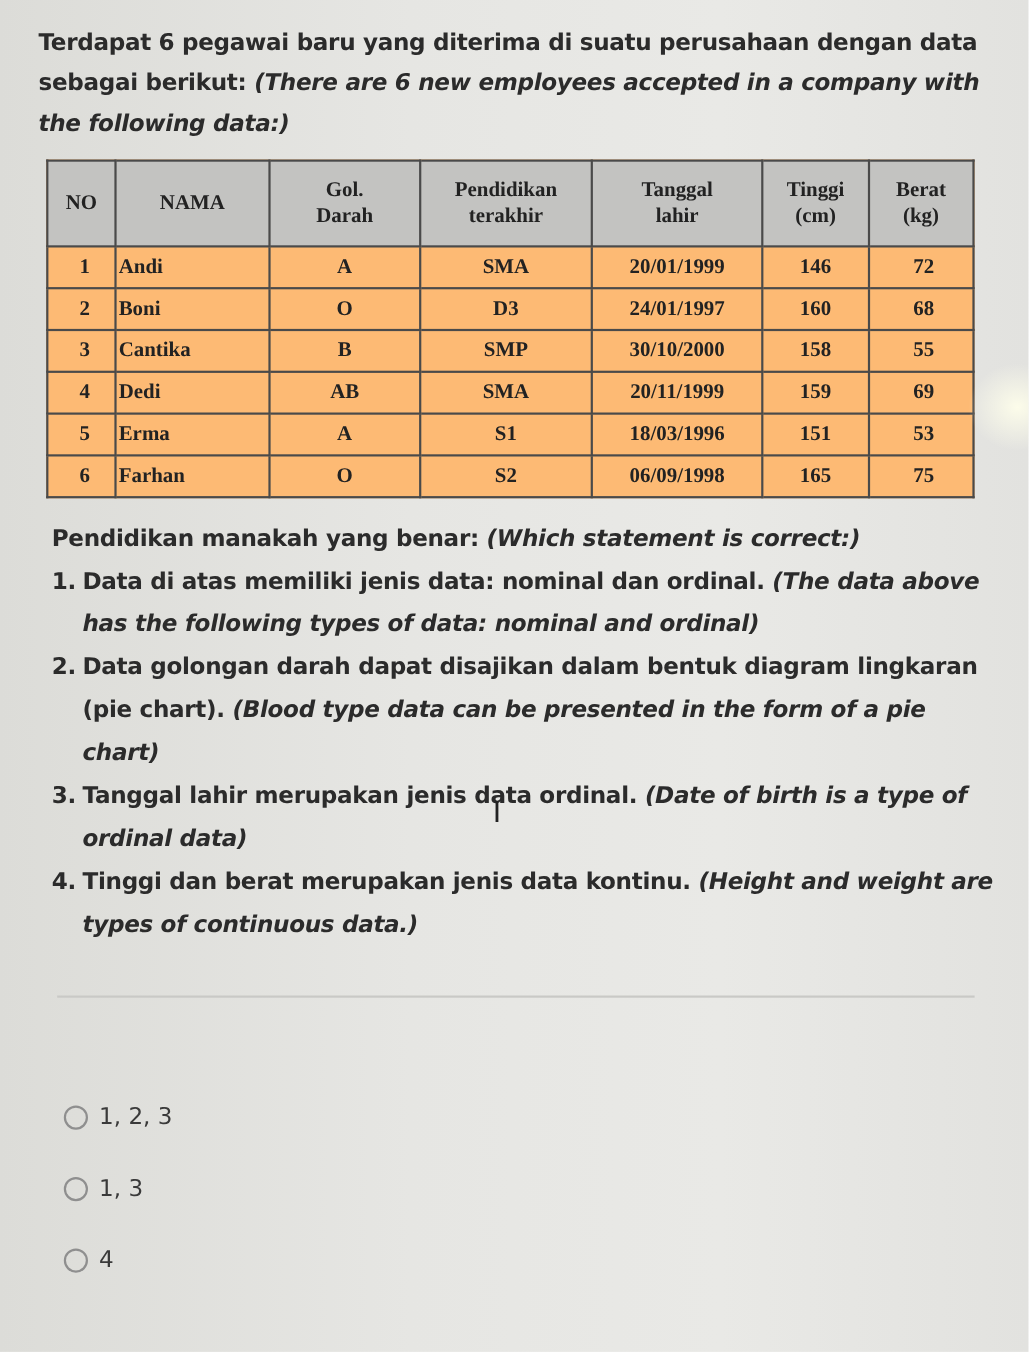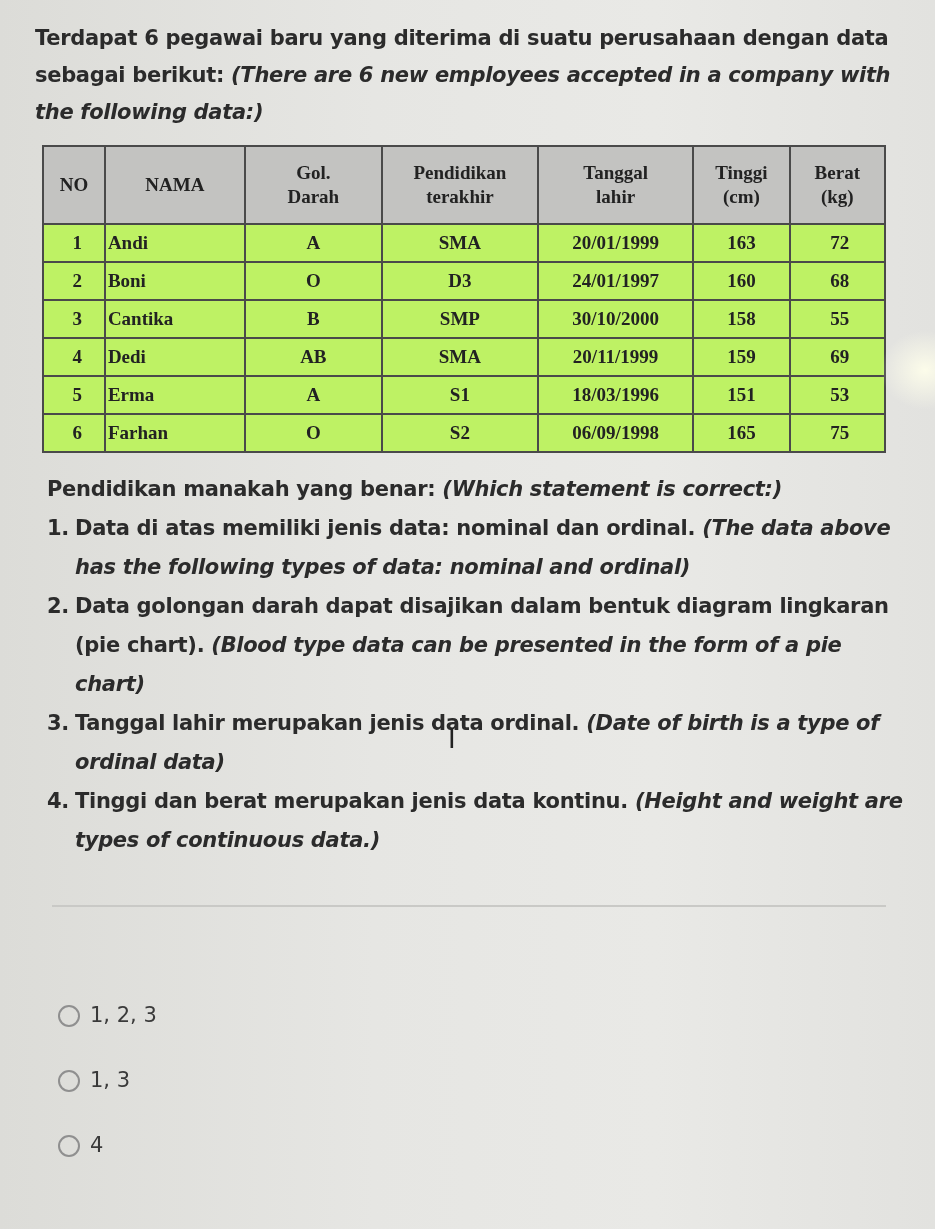--- a/index.html
+++ b/index.html
@@ -13,21 +13,21 @@
   .intro {
     position: absolute; left: 35px; top: 20px; width: 880px;
     font-size: 21px; line-height: 37px; font-weight: bold; color: #2b2b2b;
     letter-spacing: -0.3px;
   }
   .intro .en { font-style: italic; }
   table.data {
     position: absolute; left: 42px; top: 145px;
     width: 844px; border-collapse: collapse;
     font-family: "Liberation Serif", serif; font-weight: bold; color: #222;
-    background: #bef264;
+    background: #fdba74;
   }
   table.data th, table.data td {
     border: 2px solid #4a4a4a;
     padding: 0;
   }
   table.data th {
     background: #c3c3c1; height: 76px; font-size: 19px; line-height: 24px; text-align: center;
   }
   table.data td { height: 36px; font-size: 19px; text-align: center; }
   table.data td.name { text-align: left; padding-left: 2px; }
@@ -82,21 +82,21 @@
       <th style="width:92px"><span>Berat</span><br><span>(kg)</span></th>
     </tr>
   </thead>
   <tbody>
     <tr>
       <td class="no">1</td>
       <td class="name">Andi</td>
       <td>A</td>
       <td>SMA</td>
       <td>20/01/1999</td>
-      <td>163</td>
+      <td>146</td>
       <td class="berat">72</td>
     </tr>
     <tr>
       <td class="no">2</td>
       <td class="name">Boni</td>
       <td>O</td>
       <td>D3</td>
       <td>24/01/1997</td>
       <td>160</td>
       <td class="berat">68</td>

